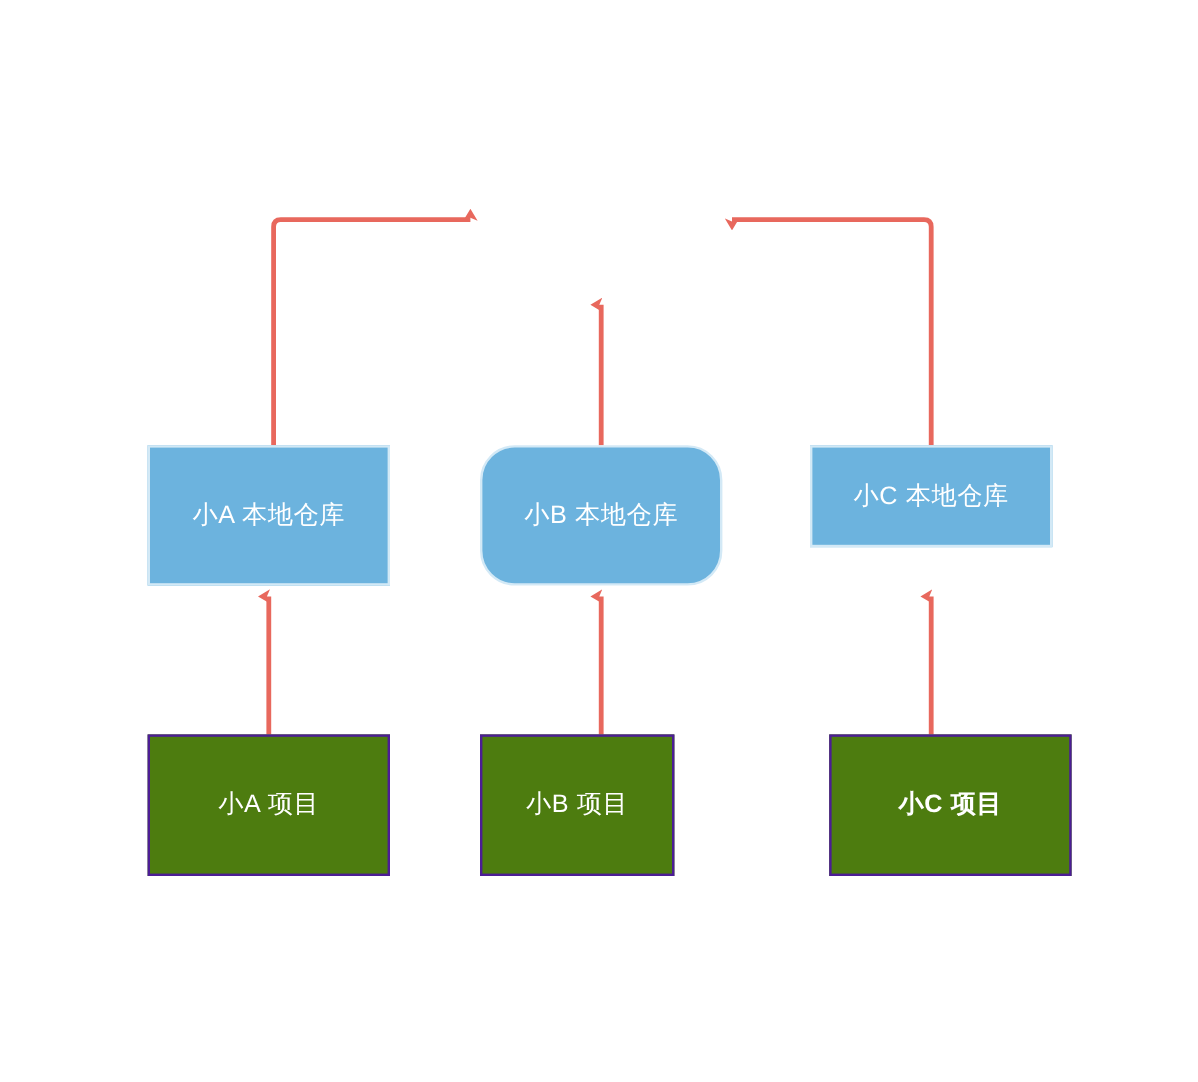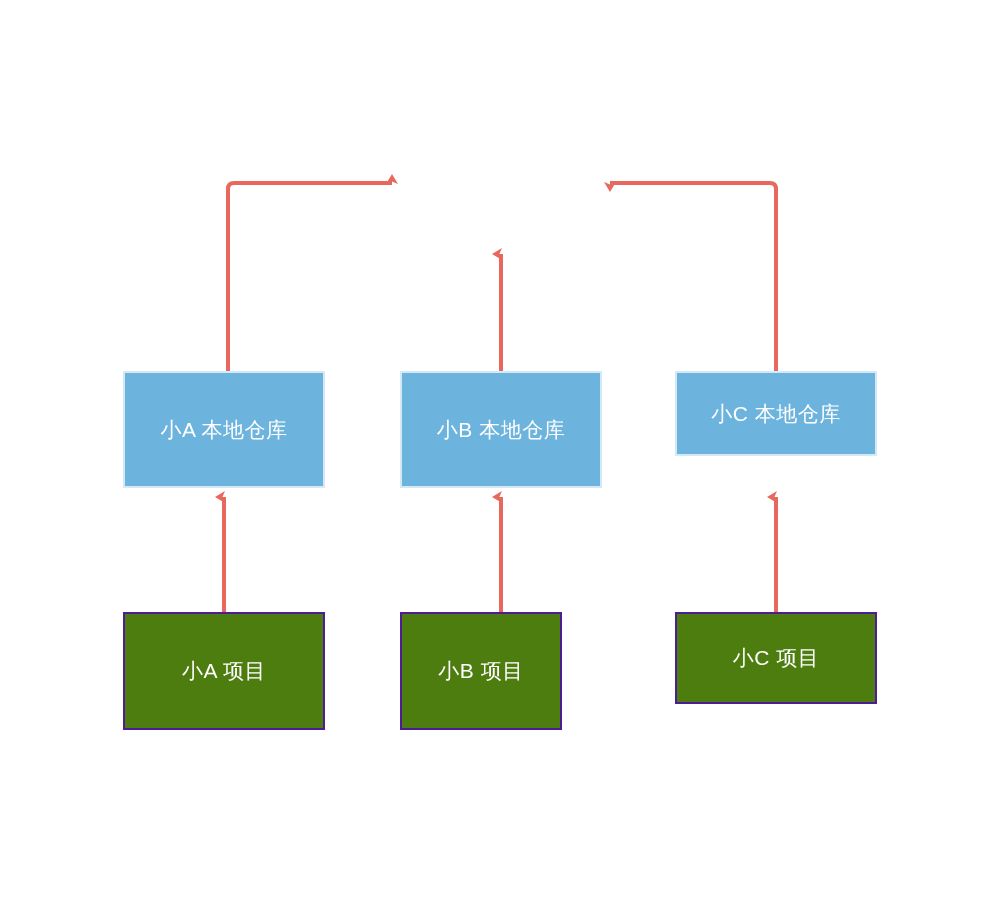--- a/index.html
+++ b/index.html
@@ -81,33 +81,33 @@
     <path d="M 501 612 L 501 497" fill="none" stroke="#e8685d" stroke-width="4" marker-end="url(#arrowUp)"></path>
 
     <path d="M 776 612 L 776 497" fill="none" stroke="#e8685d" stroke-width="4" marker-end="url(#arrowUp)"></path>
   </svg>
 
 
   <div class="node node-repo" style="left:123px; top:371px; width:202px; height:117px;">
     <span class="node-label">小A 本地仓库</span>
   </div>
 
-  <div class="node node-repo" style="left:400px; top:371px; width:202px; height:117px;">
+  <div class="node node-repo" style="left:400px; top:371px; width:202px; height:117px;border-radius:29px;">
     <span class="node-label">小B 本地仓库</span>
   </div>
 
   <div class="node node-repo" style="left:675px; top:371px; width:202px; height:85px;">
     <span class="node-label">小C 本地仓库</span>
   </div>
 
   <div class="node node-project" style="left:123px; top:612px; width:202px; height:118px;">
     <span class="node-label">小A 项目</span>
   </div>
 
   <div class="node node-project" style="left:400px; top:612px; width:162px; height:118px;">
     <span class="node-label">小B 项目</span>
   </div>
 
-  <div class="node node-project" style="left:675px; top:612px; width:202px; height:92px;">
+  <div class="node node-project" style="left:691px; top:612px; width:202px; height:118px;font-weight:bold;">
     <span class="node-label">小C 项目</span>
   </div>
 
 </div>
 
 </body></html>

